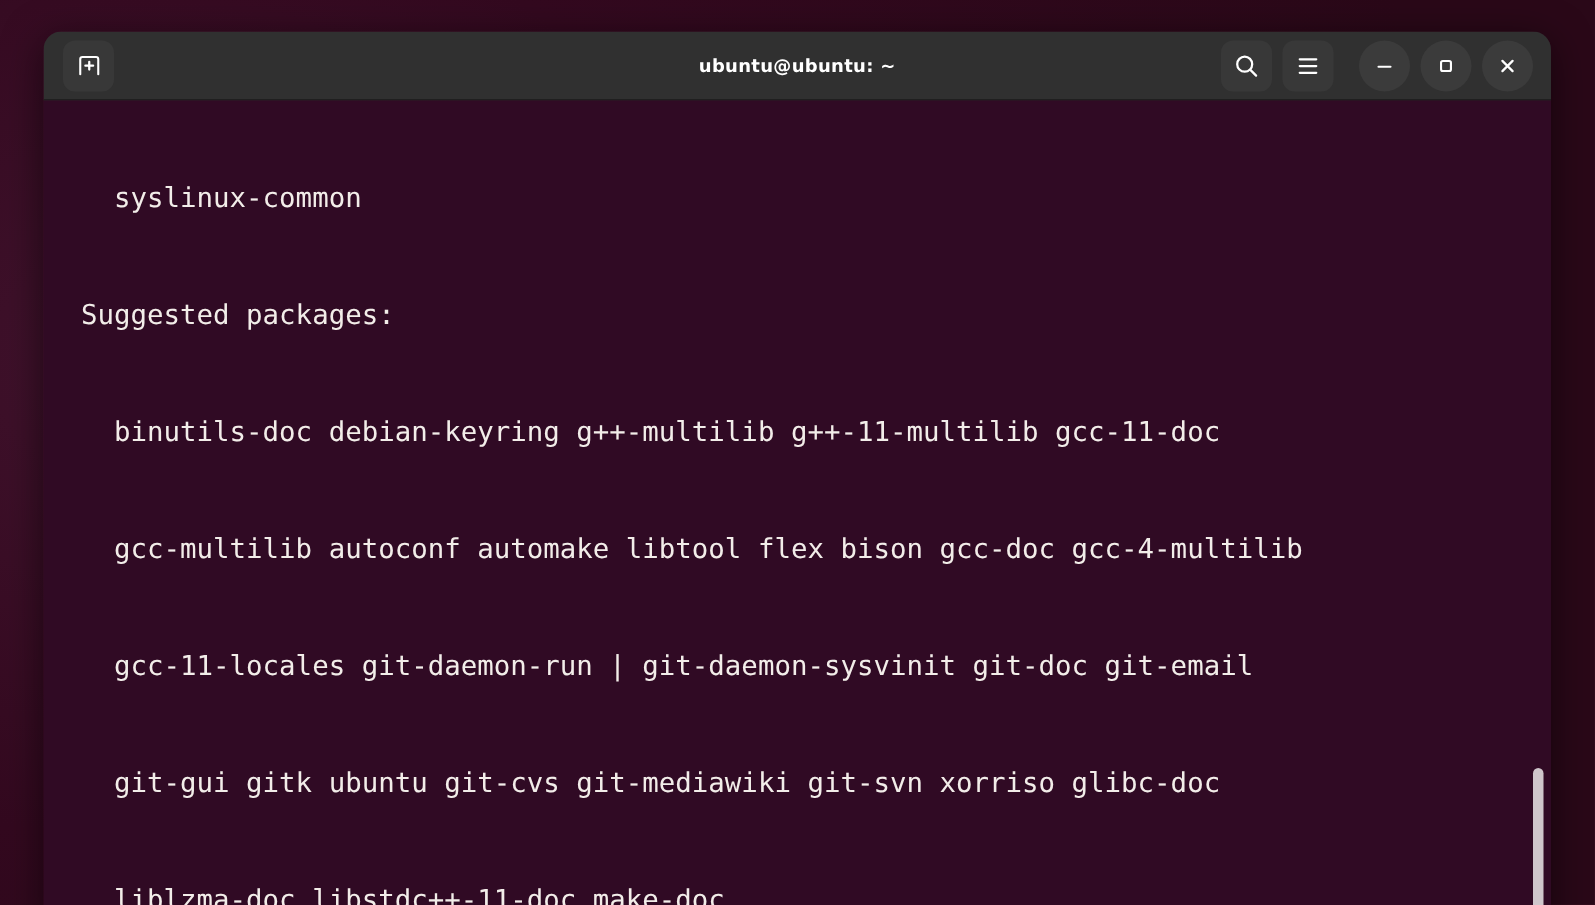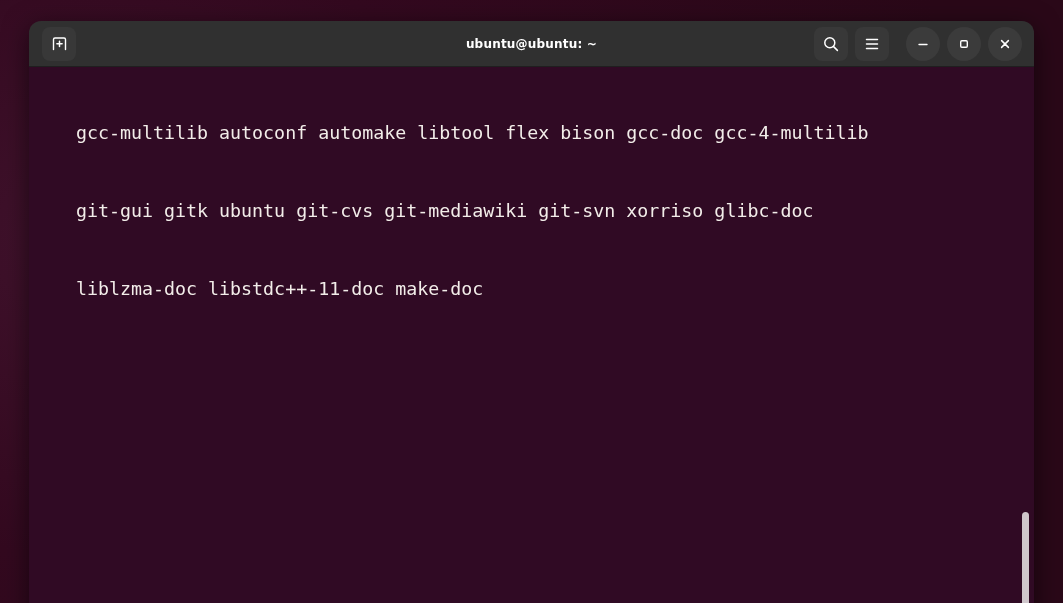--- a/index.html
+++ b/index.html
@@ -185,21 +185,25 @@
             </svg>
           </span>
         </div>
       </div>
 
     </div>
   </div>
 
   <div id="terminal-body">
     <div id="terminal-text">
+      <div class="tline">  syslinux-common</div>
+      <div class="tline">Suggested packages:</div>
+      <div class="tline">  binutils-doc debian-keyring g++-multilib g++-11-multilib gcc-11-doc</div>
       <div class="tline">  gcc-multilib autoconf automake libtool flex bison gcc-doc gcc-4-multilib</div>
+      <div class="tline">  gcc-11-locales git-daemon-run | git-daemon-sysvinit git-doc git-email</div>
       <div class="tline">  git-gui gitk ubuntu git-cvs git-mediawiki git-svn xorriso glibc-doc</div>
       <div class="tline">  liblzma-doc libstdc++-11-doc make-doc</div>
       
       
       
       
       
       
       
       

